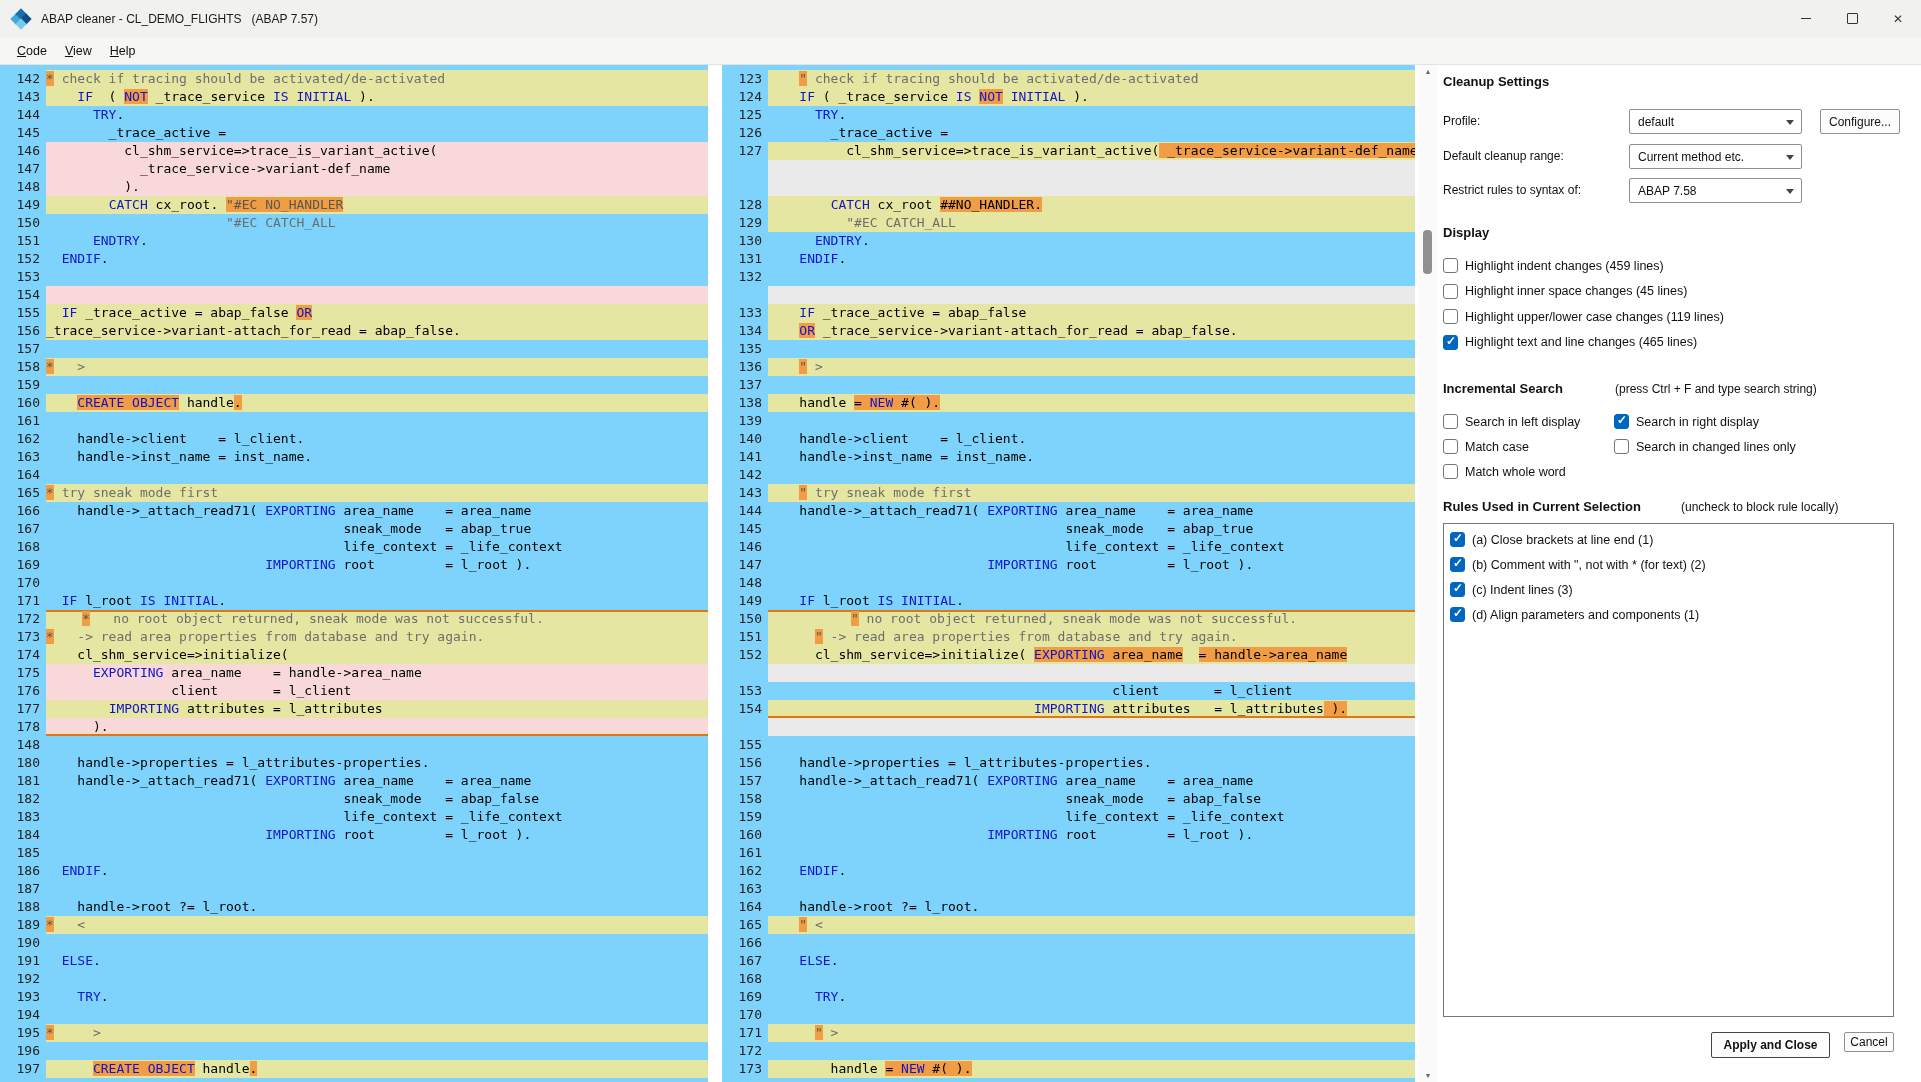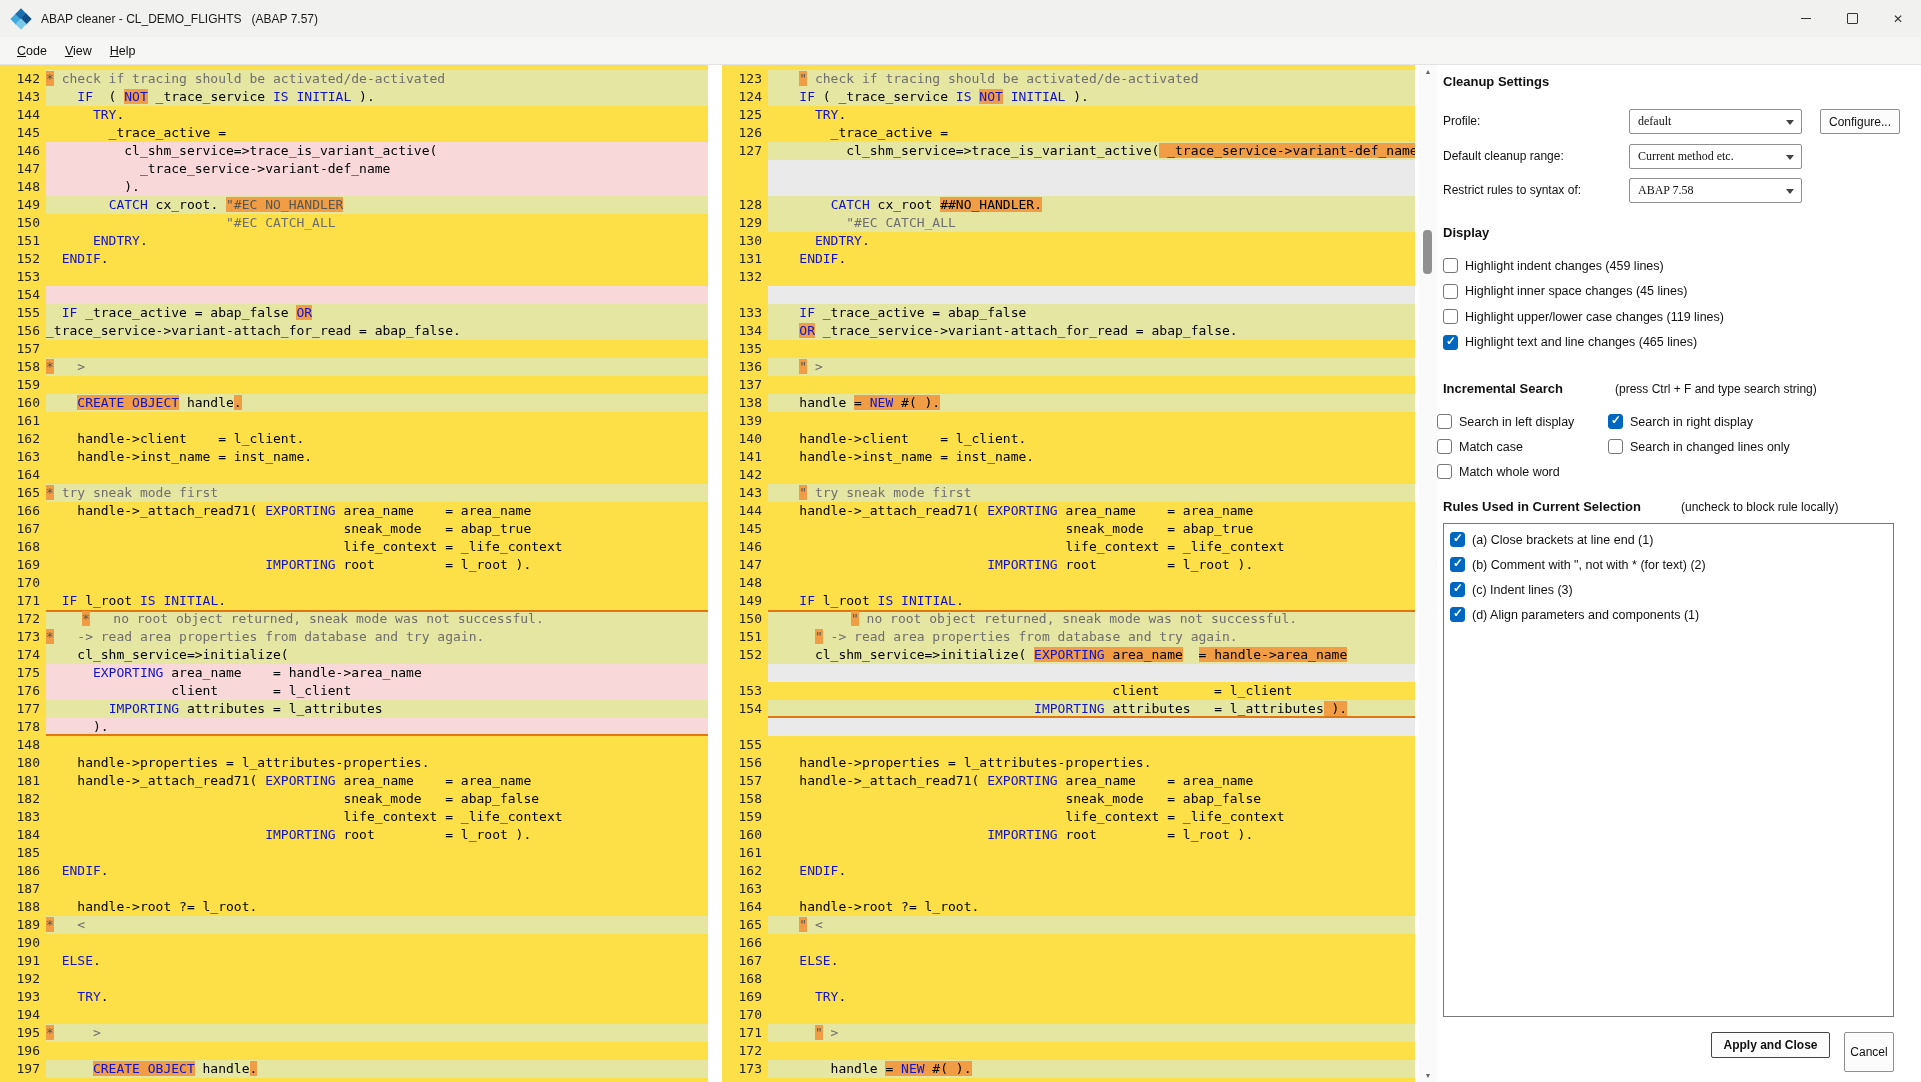--- a/index.html
+++ b/index.html
@@ -22,21 +22,21 @@
   .g-max { width:9px; height:9px; border:1px solid #333; border-radius:1px; }
 
   
   .menubar { height:27px; background:#f6f6f5; border-bottom:1px solid #e2e2e2;
     display:flex; align-items:center; padding-left:8px; }
   .menu-item { display:inline-block; padding:4px 9px; font-size:12.5px; color:#111;text-align:center; }
   .menu-item::first-letter { text-decoration:underline; }
 
   
   .main { position:absolute; top:65px; left:0; right:0; bottom:0; display:flex; background:#fff; }
-  .code-panel { padding-top:5px; overflow:hidden; flex:none; background:#fde047; }
+  .code-panel { padding-top:5px; overflow:hidden; flex:none; background:#7dd3fc; }
   .left  { width:708px; }
   .panel-gap { width:14px; flex:none; }
   .right { width:693px; }
 
   
   .crow { display:flex; height:18px; font-family:"DejaVu Sans Mono",monospace;
     font-size:13px; line-height:18px; white-space:pre; }
   .ln { flex:none; width:40px; text-align:right; color:#222; }
   .code { flex:1 1 auto; margin-left:6px; overflow:hidden; }
   .bg-y  { background:#e6e6a3; }
@@ -59,50 +59,50 @@
 
   
   .sidebar { flex:1 1 auto; position:relative; font-size:12.5px; color:#111; background:#fff; }
   .sb-title { position:absolute; left:6px; font-weight:bold; font-size:13px; white-space:nowrap; }
   #t-cleanup { top:9px; }
   .form-row { position:absolute; left:6px; height:26px; right:0; }
   #row-profile { top:44px; } #row-range { top:79px; } #row-syntax { top:113px; }
   .form-label { line-height:25px; font-size:12px; }
   .dd { position:absolute; left:186px; top:0; width:173px; height:25px; box-sizing:border-box;
     border:1px solid #8f8f8f; border-radius:2px; background:#fff; display:flex; align-items:center;
-    padding:0 20px 0 8px; font-size:12px; white-space:nowrap; overflow:hidden;font-family:Liberation Serif, serif; }
+    padding:0 20px 0 8px; font-size:12px; white-space:nowrap; overflow:hidden; }
   .dd::after { content:""; position:absolute; right:7px; top:10px;
     border:4px solid transparent; border-top:5px solid #444; }
   .btn { box-sizing:border-box; border:1px solid #8f8f8f; border-radius:2px; background:#fcfcfc;
     display:flex; align-items:center; justify-content:center; font-size:12px; }
   #btn-configure { position:absolute; left:377px; top:0; width:80px; height:25px; }
   #t-display { top:160px; }
   .opt-list { position:absolute; left:6px; }
   #disp-opts { top:188px; }
   .opt-row { height:25.5px; display:flex; align-items:center; }
   .cb { flex:none; width:15px; height:15px; box-sizing:border-box; border:1px solid #767676;
     border-radius:3px; background:#fff; position:relative; margin-right:7px; }
   .cb.on { background:#0067c0; border-color:#0067c0; }
   .cb.on::after { content:"✓"; position:absolute; left:2px; top:-2px; color:#fff;
     font-size:12px; font-weight:bold; }
   #t-search { top:316px; }
   .hint { position:absolute; font-weight:normal; font-size:12px; color:#111; white-space:nowrap; }
   #hint-search { left:172px; top:1px; }
-  #search-grid { position:absolute; left:0; top:344px; right:0; }
+  #search-grid { position:absolute; left:6px; top:344px; right:0; }
   .sg-row { height:25px; position:relative; display:flex; align-items:center; }
   .sg-col2 { position:absolute; left:171px; top:0; height:25px; display:flex; align-items:center; }
   #t-rules { top:434px; }
   #hint-rules { left:238px; top:1px; }
   #rules-box { position:absolute; left:6px; top:458px; width:451px; height:494px;
     box-sizing:border-box; border:1px solid #777; background:#fff; padding-top:3px; }
   .rule-row { height:25px; display:flex; align-items:center; padding-left:6px; }
   #action-row { position:absolute; left:0; top:967px; height:27px; width:100%; }
   #btn-apply { position:absolute; left:274px; top:0; width:119px; height:26px;
     border:1px solid #444; font-weight:bold; }
-  #btn-cancel { position:absolute; left:407px; top:0; width:50px; height:40px; }
+  #btn-cancel { position:absolute; left:407px; top:0; width:50px; height:20px; }
 </style>
 </head>
 <body>
 
 <div class="titlebar">
   <div class="app-icon">
     <i class="d1"></i>
       <i class="d2"></i>
       <i class="d3"></i>
       <i class="d4"></i>

